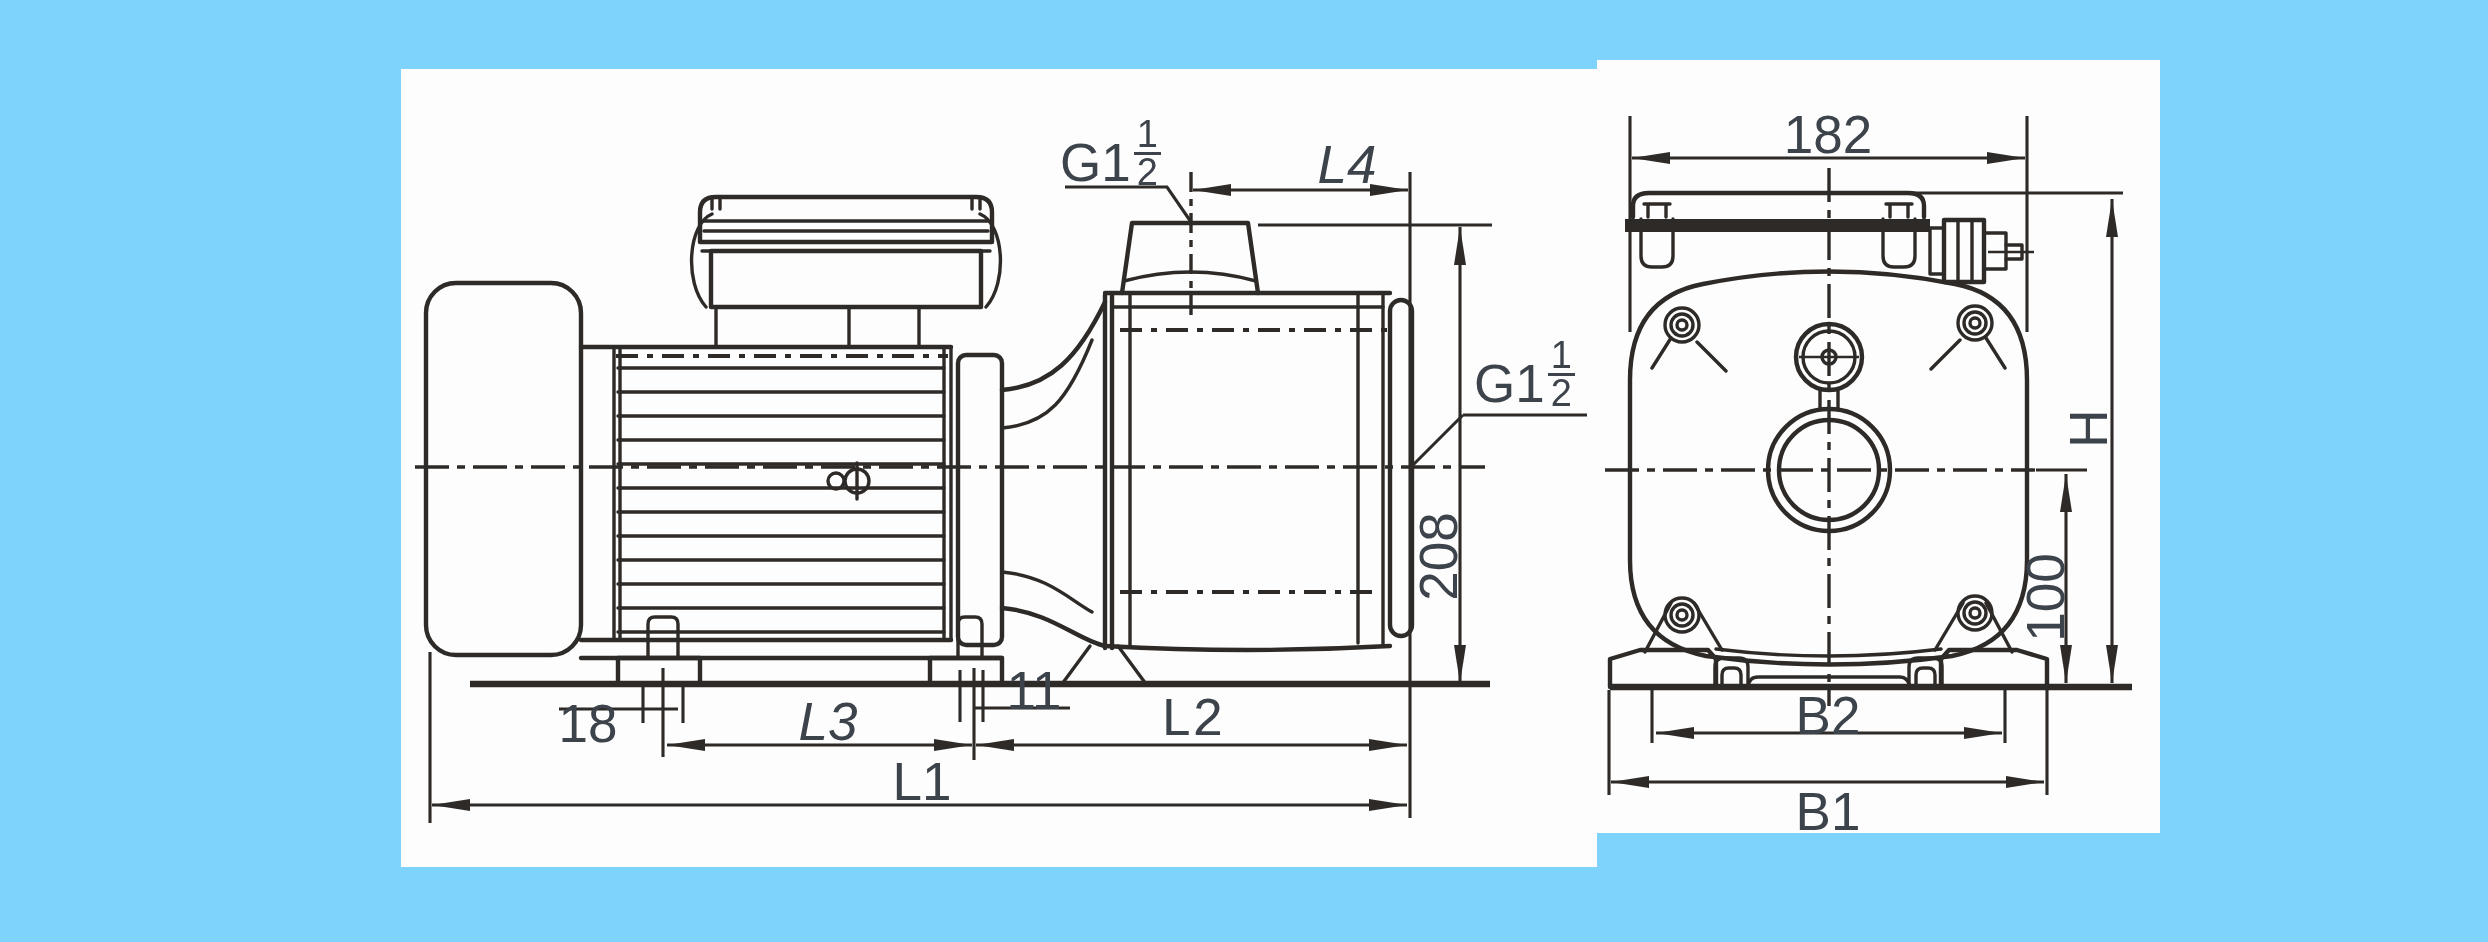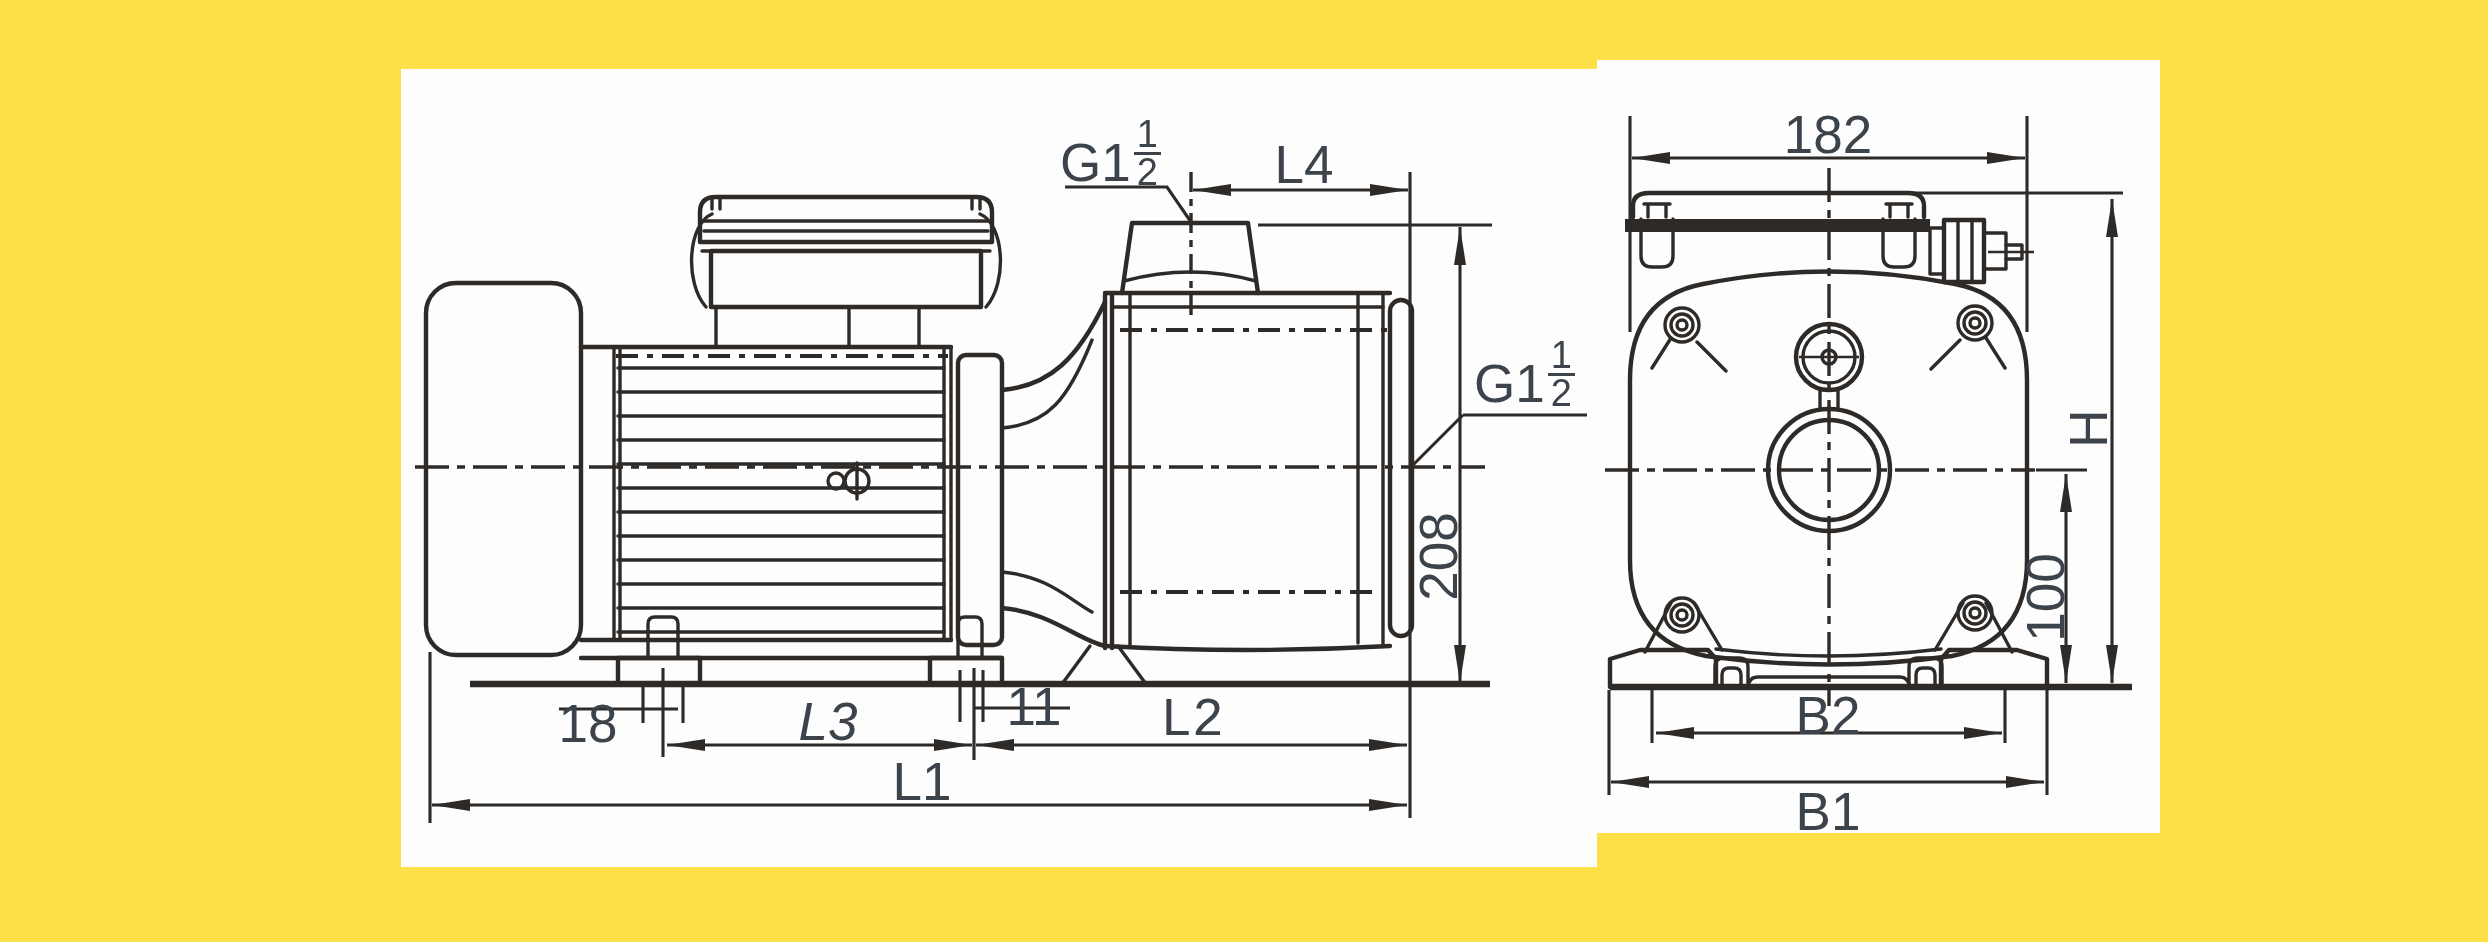--- a/index.html
+++ b/index.html
@@ -1,16 +1,16 @@
 <!DOCTYPE html>
 <html><head>
 <meta charset="utf-8">
 <style>
   html,body{margin:0;padding:0;background:#000;}
-  .canvas{position:relative;width:2488px;height:942px;background:#fde047;overflow:hidden;
+  .canvas{position:relative;width:2488px;height:942px;background:#7dd3fc;overflow:hidden;
           font-family:"Liberation Sans", sans-serif;}
   .canvas svg{position:absolute;left:0;top:0;}
   
   .ln{fill:none;stroke:#2e2a27;stroke-width:4.4;stroke-linecap:round;stroke-linejoin:round;}
   .ln.w3{stroke-width:3.4;}
   .thick{fill:none;stroke:#2e2a27;stroke-width:6.6;stroke-linecap:butt;}
   .dim{fill:none;stroke:#2e2a27;stroke-width:3.1;stroke-linecap:butt;}
   .cl{fill:none;stroke:#2e2a27;stroke-width:3.4;stroke-dasharray:34 8 8 8;stroke-linecap:butt;}
   .cl2{fill:none;stroke:#2e2a27;stroke-width:3.4;stroke-dasharray:20 7 7 7;stroke-linecap:butt;}
   .dd{fill:none;stroke:#2e2a27;stroke-width:3.8;stroke-dasharray:22 9 6 9;stroke-linecap:butt;}
@@ -191,27 +191,27 @@
   </div>
 
   <div class="gl" style="left:1474px;top:339px;">
     <span class="gpre">G1</span>
         <span class="frac">
           <span class="num">1</span>
           <span class="den">2</span>
         </span>
   </div>
 
-  <div class="lab c" style="left:1244px;top:138px;">L4</div>
+  <div class="lab c" style="left:1287px;top:138px;font-style:italic;">L4</div>
   <div class="lab c" style="left:1768px;top:108px;">182</div>
   <div class="lab rot" style="left:1368px;top:530px;">208</div>
   <div class="lab rot" style="left:2018px;top:402px;">H</div>
   <div class="lab rot" style="left:1975px;top:571px;">100</div>
   <div class="lab c" style="left:528px;top:697px;">18</div>
   <div class="lab c" style="left:768px;top:695px;font-style:italic;">L3</div>
-  <div class="lab c" style="left:974px;top:664px;margin-top:16px;">11</div>
+  <div class="lab c" style="left:974px;top:664px;">11</div>
   <div class="lab c" style="left:1132px;top:695px;font-family:Liberation Mono, monospace;">L2</div>
   <div class="lab c" style="left:862px;top:755px;text-align:center;">L1</div>
   <div class="lab c" style="left:1768px;top:689px;">B2</div>
   <div class="lab c" style="left:1768px;top:741px;margin-top:44px;">B1</div>
 </div>
 
 </div>
 
 </body></html>

